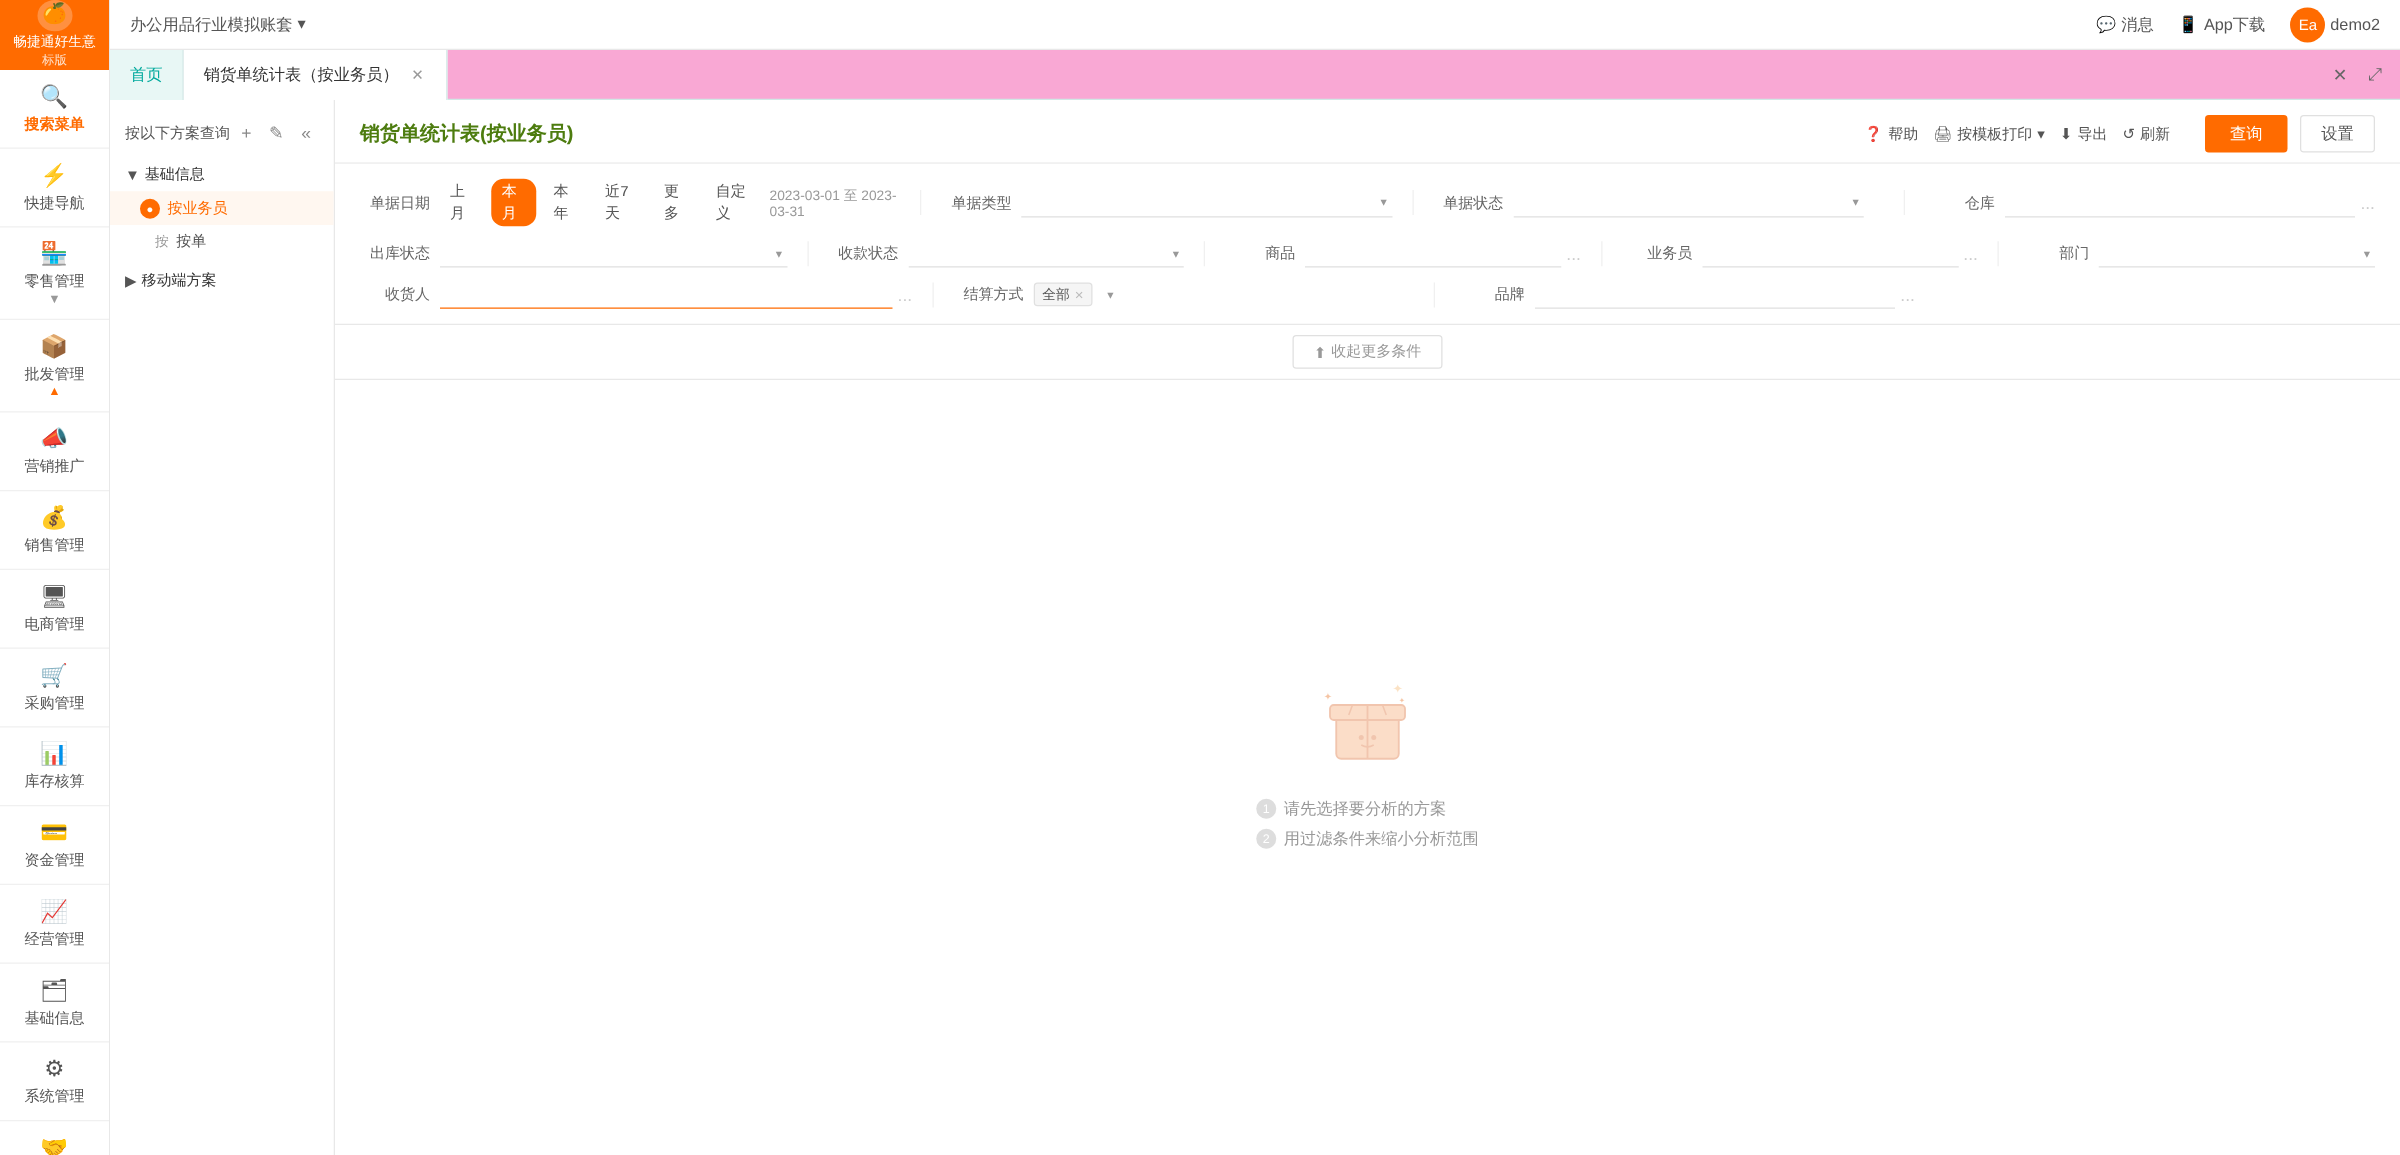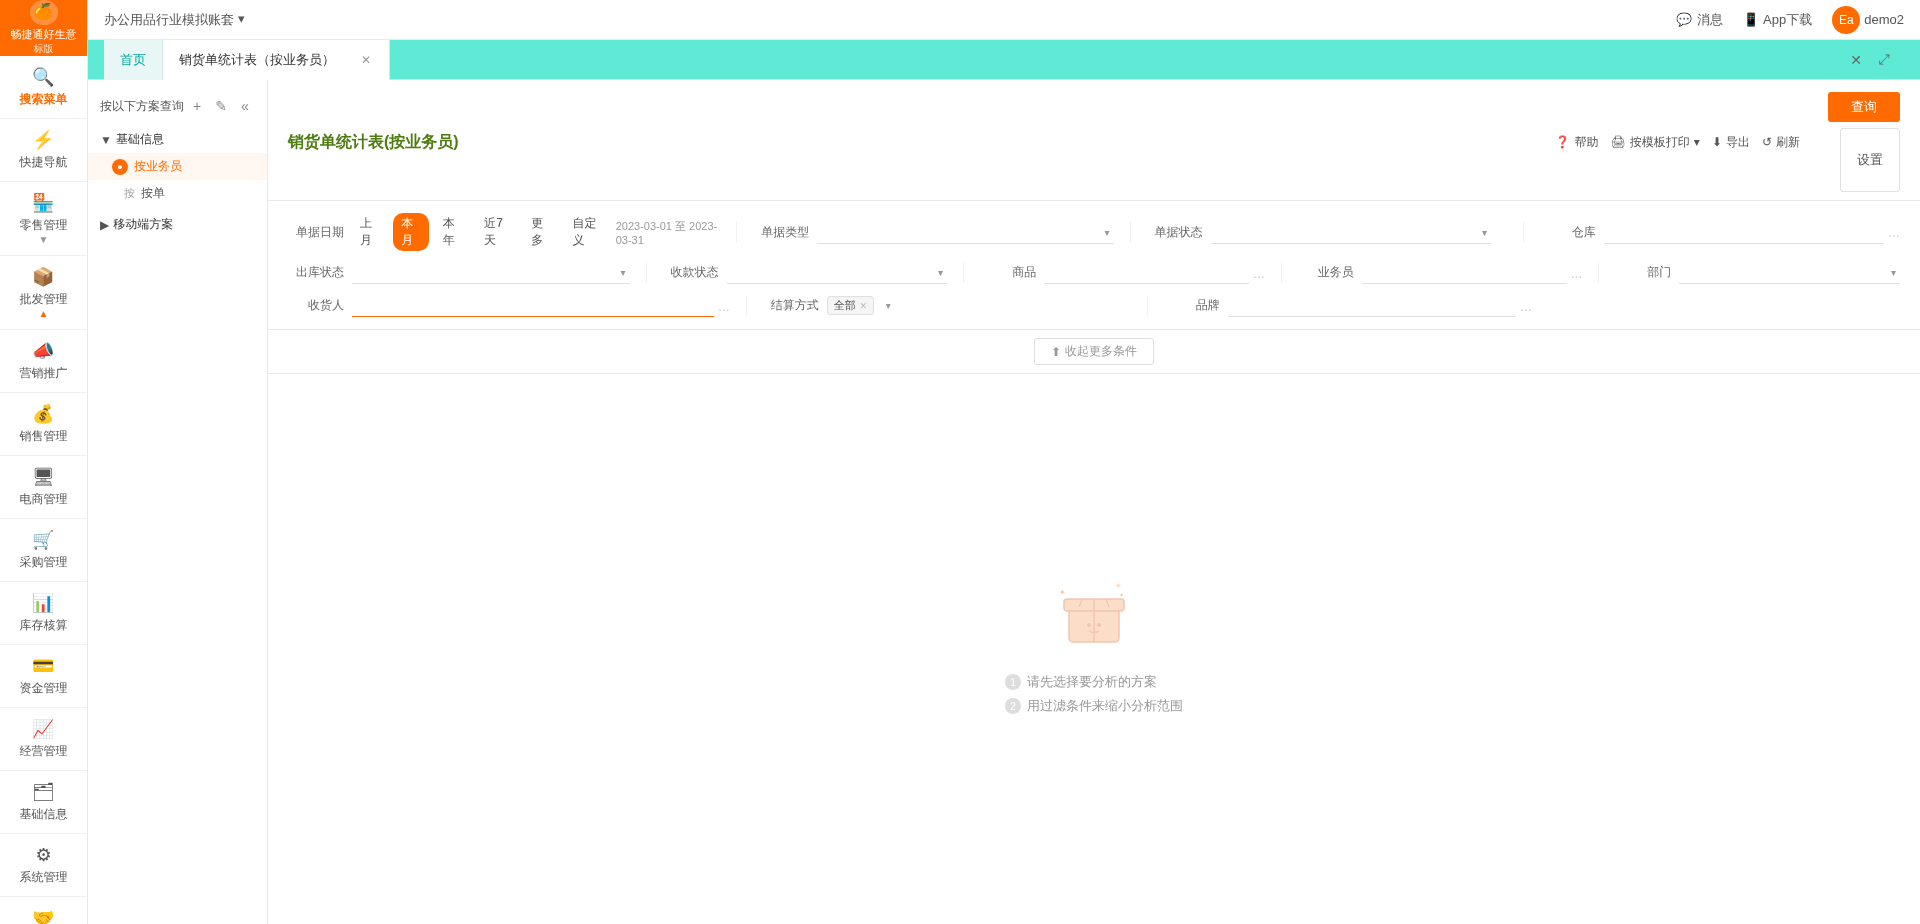--- a/index.html
+++ b/index.html
@@ -103,24 +103,24 @@
       display: flex;
       align-items: center;
       justify-content: center;
       color: #fff;
       font-size: 12px;
     }
 
     
     .tab-bar {
       height: 40px;
-      background: #5eead4;
-      display: flex;
-      align-items: center;
-      padding: 0 16px;
+      background: #f9a8d4;
+      display: flex;
+      align-items: center;
+      padding: 0 0;
       border-bottom: 1px solid #d0e8e5;
     }
     .tab-home {
       padding: 0 16px;
       height: 40px;
       display: flex;
       align-items: center;
       background: #e8f7f5;
       color: #00a99d;
       cursor: pointer;
@@ -129,21 +129,21 @@
     }
     .tab-active {
       padding: 0 16px;
       height: 40px;
       display: flex;
       align-items: center;
       background: #fff;
       color: #333;
       cursor: pointer;
       font-size: 13px;
-      gap: 24px;
+      gap: 8px;
       border-right: 1px solid #d0e8e5;
     }
     .tab-close {
       font-size: 12px;
       color: #999;
       cursor: pointer;
       padding: 2px;
     }
     .tab-bar-actions {
       margin-left: auto;
@@ -414,25 +414,25 @@
       padding: 6px 20px;
       border-radius: 3px;
       cursor: pointer;
       font-size: 13px;
       margin-left: 8px;
     }
     .settings-btn {
       background: #fff;
       color: #555;
       border: 1px solid #e0e0e0;
-      padding: 22px 16px;
+      padding: 5px 16px;
       border-radius: 3px;
       cursor: pointer;
       font-size: 13px;
-      margin-left: 20px;
+      margin-left: 4px;
     }
 
     
     .empty-area {
       flex: 1;
       display: flex;
       flex-direction: column;
       align-items: center;
       justify-content: center;
       background: #fff;
@@ -480,21 +480,21 @@
       font-size: 11px;
       color: #555;
       gap: 4px;
       cursor: pointer;
     }
     .tag-x .x-btn { color: #bbb; cursor: pointer; font-size: 12px; }
 
     
     .query-settings {
       display: flex;
-      flex-direction: column;
+      flex-direction: row;
       gap: 6px;
       margin-left: 8px;
     }
   </style>
 </head>
 <body>
 
 <div class="sidebar">
   <div class="sidebar-logo">
     <div class="logo-icon">🍊</div>

